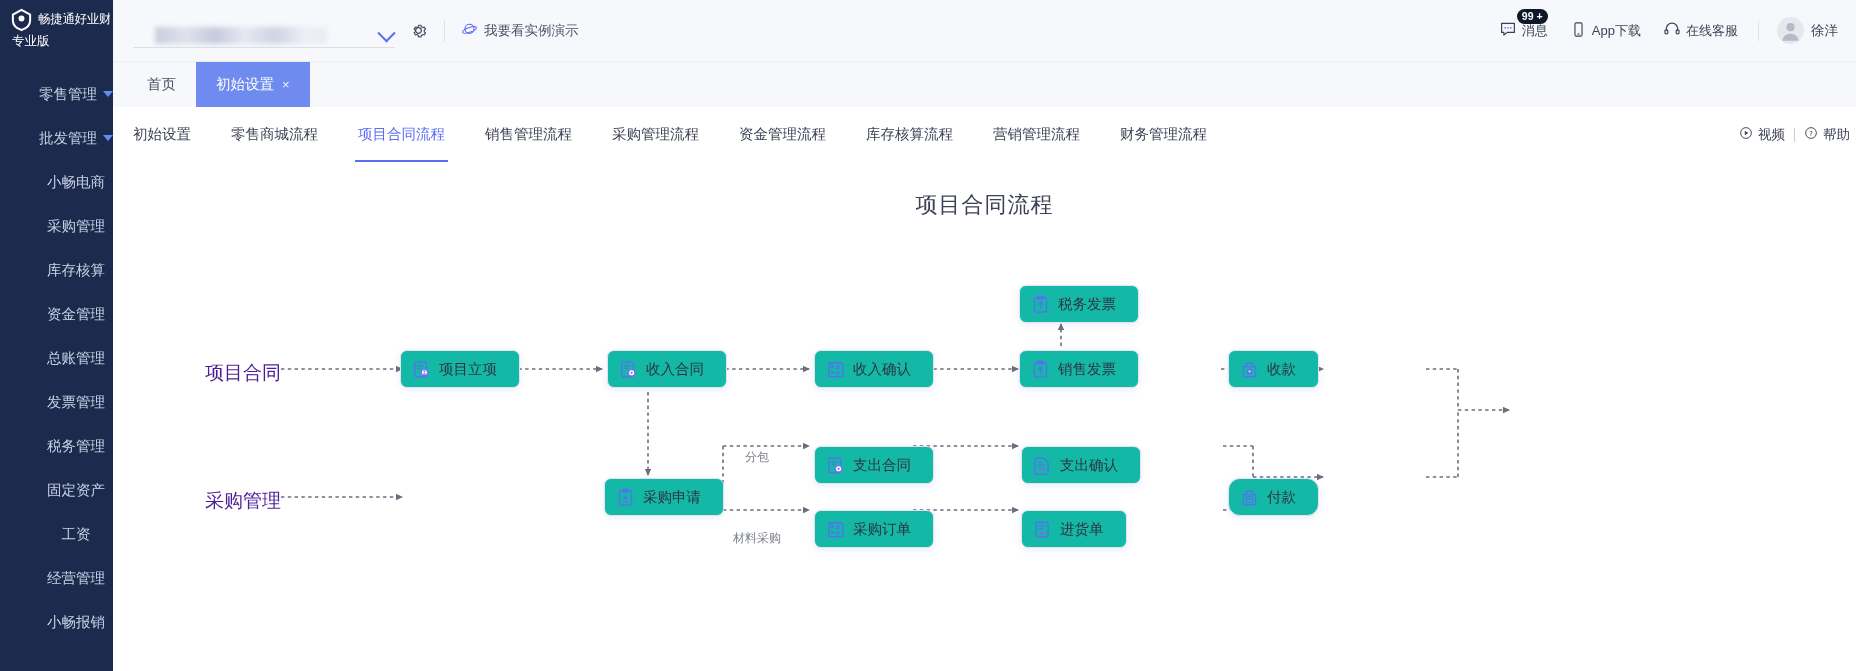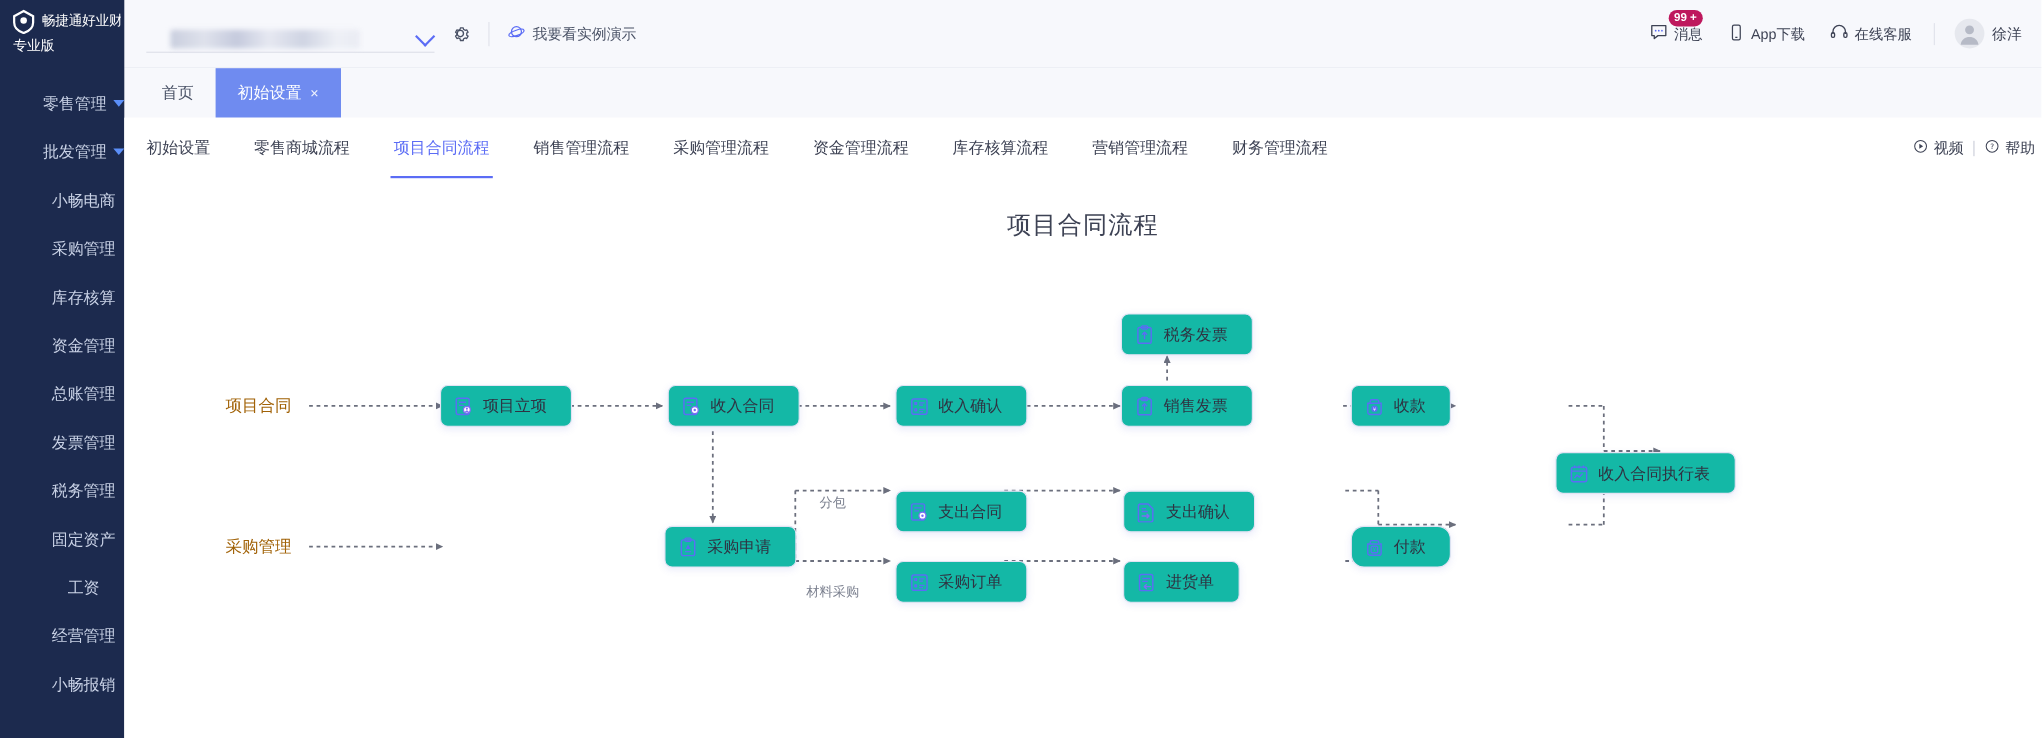--- a/index.html
+++ b/index.html
@@ -75,21 +75,21 @@
     font-size: 13.5px; cursor: pointer;
   }
   .header-right {
     margin-left: auto; display: flex; align-items: center; gap: 0px;
   }
   .hr-item {
     display: flex; align-items: center; gap: 5px; color: #3d4254;
     font-size: 13px; cursor: pointer; position: relative; margin-left: 22px;
   }
   .badge {
-    position: absolute; top: -11px; left: 18px; background: #be185d;
+    position: absolute; top: -11px; left: 18px; background: #0f172a;
     color: #fff; font-size: 10.5px; font-weight: bold; border-radius: 9px;
     padding: 1px 5px 1px 5px; line-height: 13px; white-space: nowrap;
   }
   .hr-sep { width: 1px; height: 20px; background: #dfe2ea; margin-left: 20px; }
   .avatar {
     width: 27px; height: 27px; border-radius: 50%; background: #e6e8ee;
     margin-left: 18px; display: flex; align-items: center;
     justify-content: center; overflow: hidden;
   }
   .user-name {
@@ -145,21 +145,21 @@
   }
   .node {
     position: absolute; height: 38px; background: #14b8a6;
     border: 1px solid #e2e3f3; border-radius: 7px;
     box-shadow: 0 2px 7px rgba(99,109,220,.13);
     display: flex; align-items: center; gap: 8px; padding: 0 22px 0 11px;
     font-size: 14.5px; color: #2f3342; white-space: nowrap; cursor: pointer;
   }
   .node .nicon { width: 19px; height: 19px; flex: 0 0 19px; display:block; }
   .rowlabel {
-    position: absolute; font-size: 15px; color: #a16207; white-space: nowrap;
+    position: absolute; font-size: 19px; color: #4c1d95; white-space: nowrap;
   }
   .edgelabel {
     position: absolute; font-size: 12px; color: #7a7f8e; white-space: nowrap;
   }
 </style>
 </head>
 <body>
 
 <div class="app">
 
@@ -431,31 +431,20 @@
           </div>
           <div class="node" style="left: 1115px; top: 124px;">
             <svg class="nicon" viewBox="0 0 22 22">
               <path d="M4 7.6h14v9.6a2.2 2.2 0 01-2.2 2.2H6.2A2.2 2.2 0 014 17.2z" fill="none" stroke="#5b6cf5" stroke-width="1.5"></path>
               <path d="M6.6 7.4V5.6a1.6 1.6 0 011.6-1.6h5.6a1.6 1.6 0 011.6 1.6v1.8" fill="none" stroke="#5b6cf5" stroke-width="1.5"></path>
               <circle cx="11" cy="13.3" r="3.4" fill="#5b6cf5"></circle>
               <text x="11" y="15.4" font-size="5" text-anchor="middle" fill="#fff" font-family="DejaVu Sans, sans-serif">¥</text>
             </svg>
             <span>收款</span>
           </div>
-          <div class="node" style="left: 1301px; top: 185px;">
-            <svg class="nicon" viewBox="0 0 22 22">
-              <rect x="3" y="4.2" width="16" height="15.4" rx="2" fill="none" stroke="#5b6cf5" stroke-width="1.5"></rect>
-              <line x1="3" y1="8.4" x2="19" y2="8.4" stroke="#5b6cf5" stroke-width="1.4"></line>
-              <line x1="6.4" y1="2.4" x2="6.4" y2="5.4" stroke="#5b6cf5" stroke-width="1.5"></line>
-              <line x1="11" y1="2.4" x2="11" y2="5.4" stroke="#5b6cf5" stroke-width="1.5"></line>
-              <line x1="15.6" y1="2.4" x2="15.6" y2="5.4" stroke="#5b6cf5" stroke-width="1.5"></line>
-              <path d="M6.2 15.8l2.6-3.2 2.4 2 3.6-3.6" fill="none" stroke="#5b6cf5" stroke-width="1.5" stroke-linejoin="round"></path>
-            </svg>
-            <span>收入合同执行表</span>
-          </div>
           <div class="node" style="left: 491px; top: 252px;">
             <svg class="nicon" viewBox="0 0 22 22">
               <rect x="4" y="3.2" width="14" height="16.6" rx="2" fill="none" stroke="#5b6cf5" stroke-width="1.5"></rect>
               <rect x="7.8" y="1.4" width="6.4" height="3.4" rx="1.1" fill="none" stroke="#5b6cf5" stroke-width="1.4"></rect>
               <path d="M11 8.2l2.6 4.6h-5.2z" fill="#5b6cf5"></path>
               <line x1="7.8" y1="15.6" x2="14.2" y2="15.6" stroke="#5b6cf5" stroke-width="1.4"></line>
             </svg>
             <span>采购申请</span>
           </div>
           <div class="node" style="left: 701px; top: 220px;">

